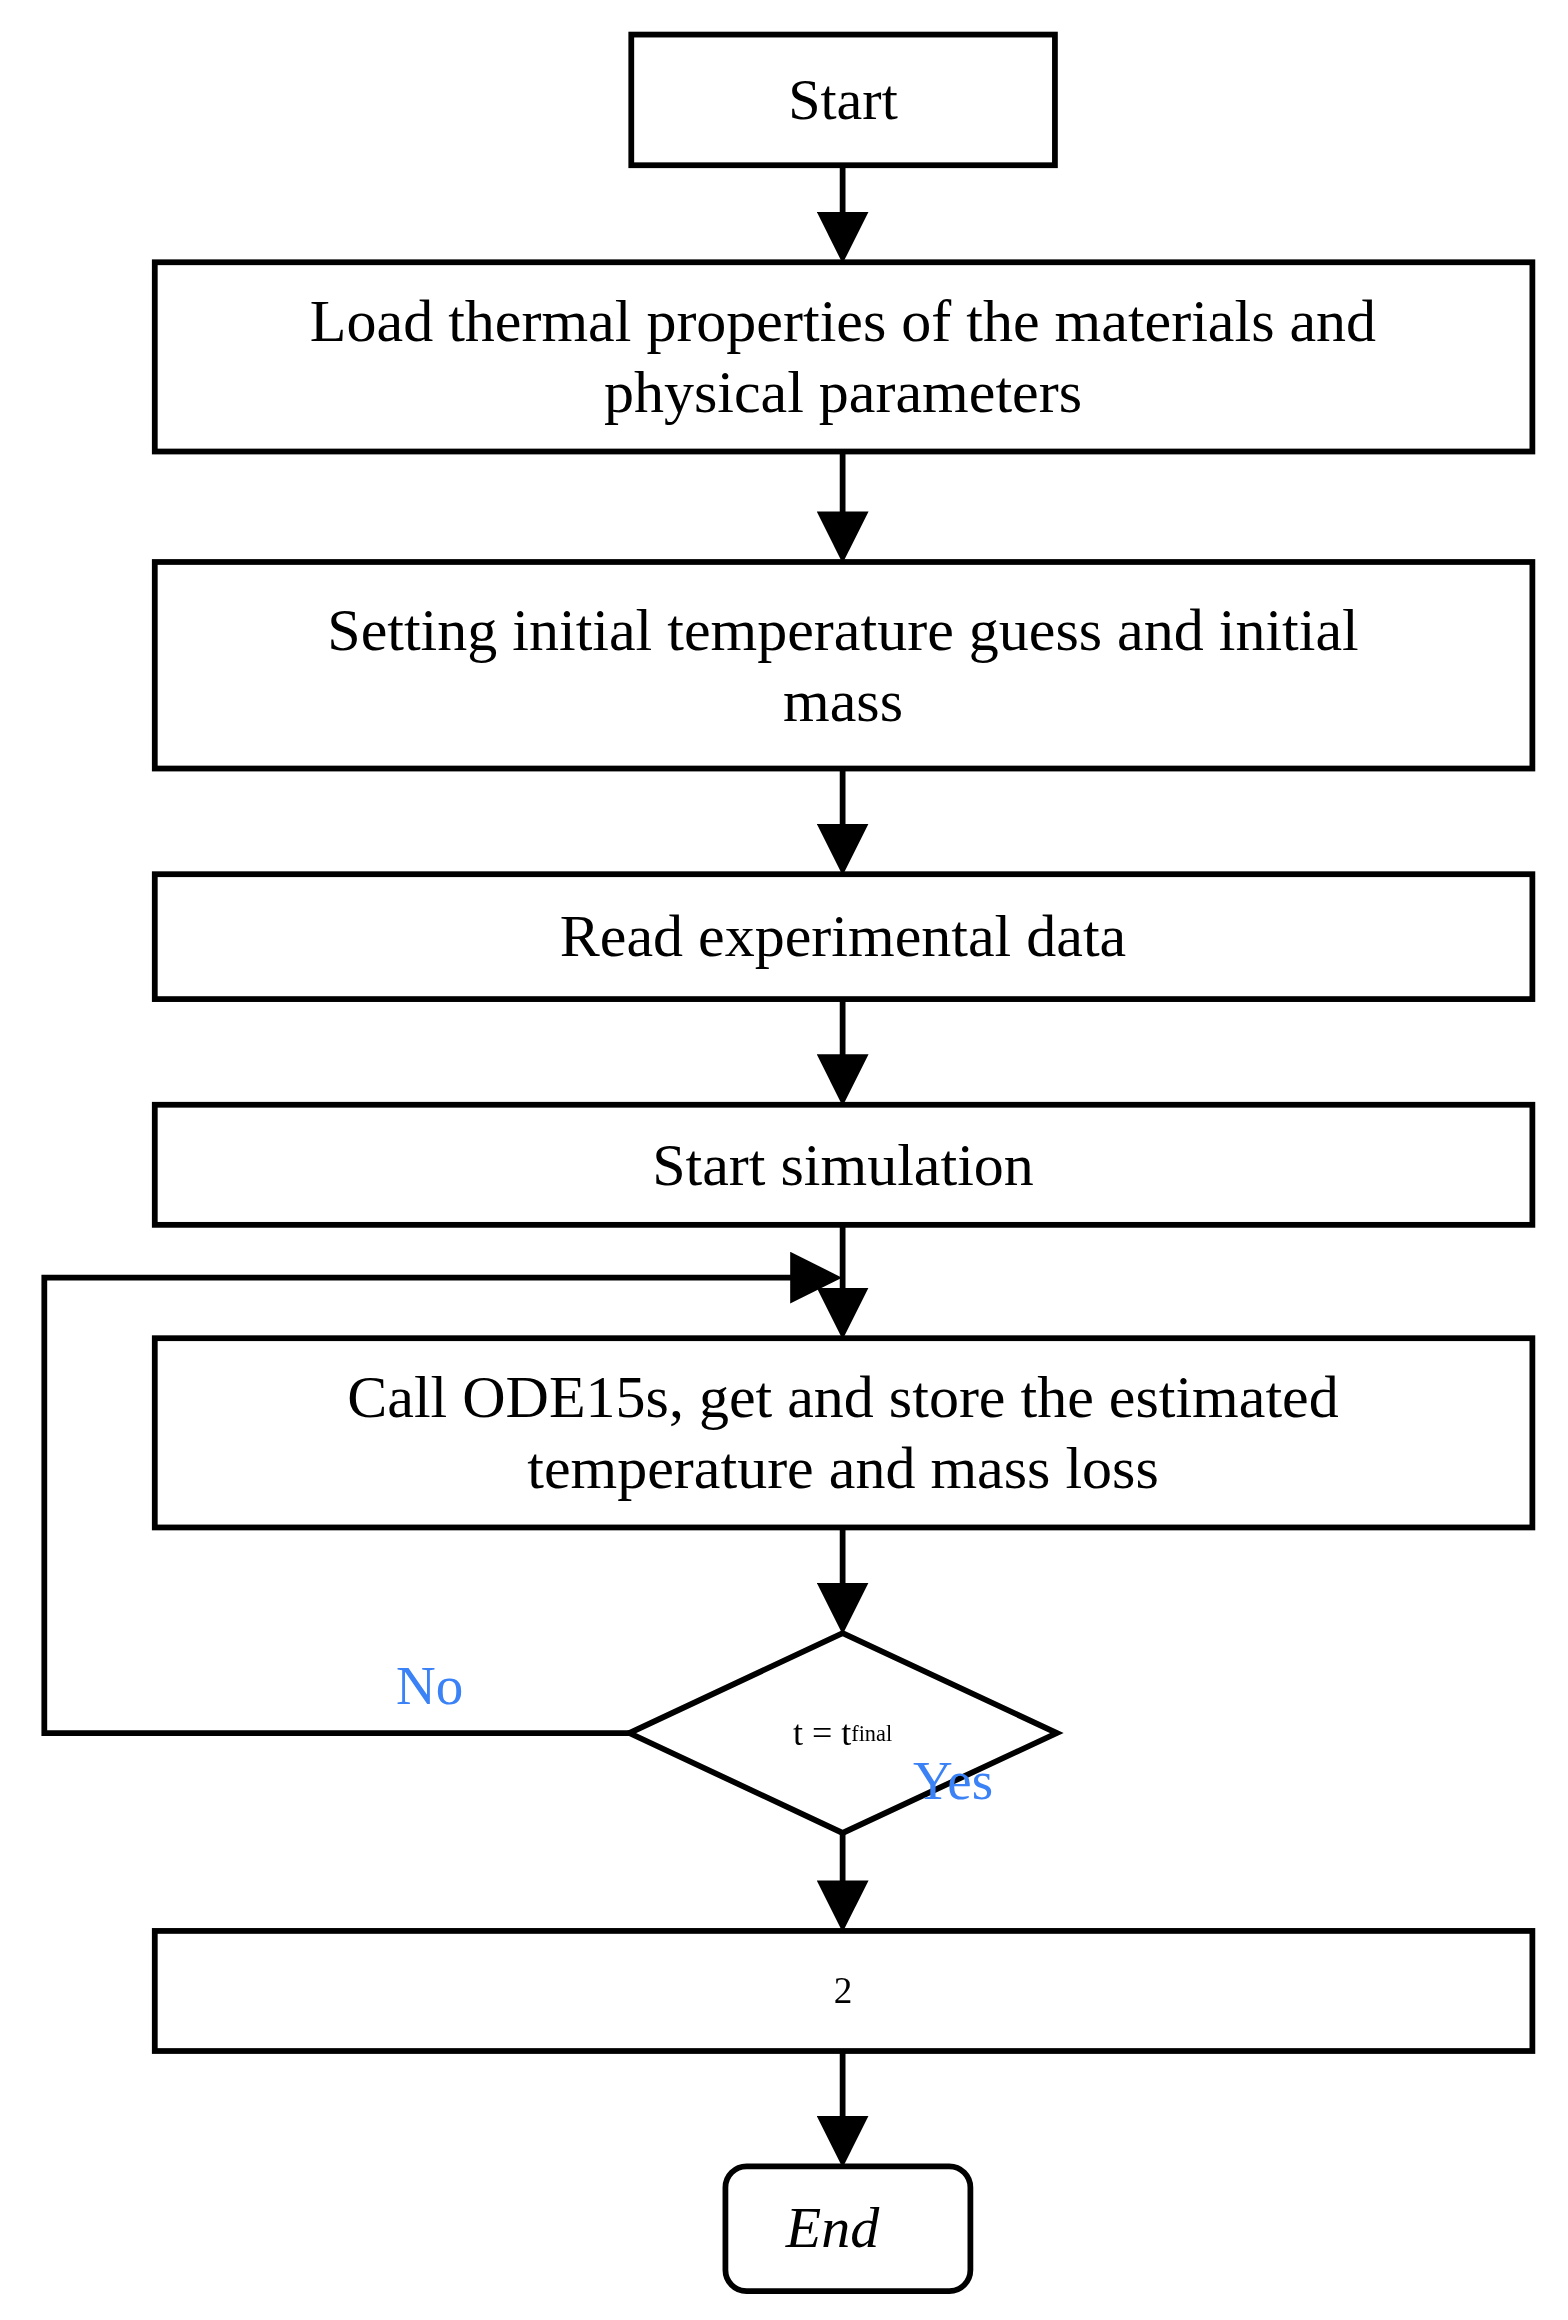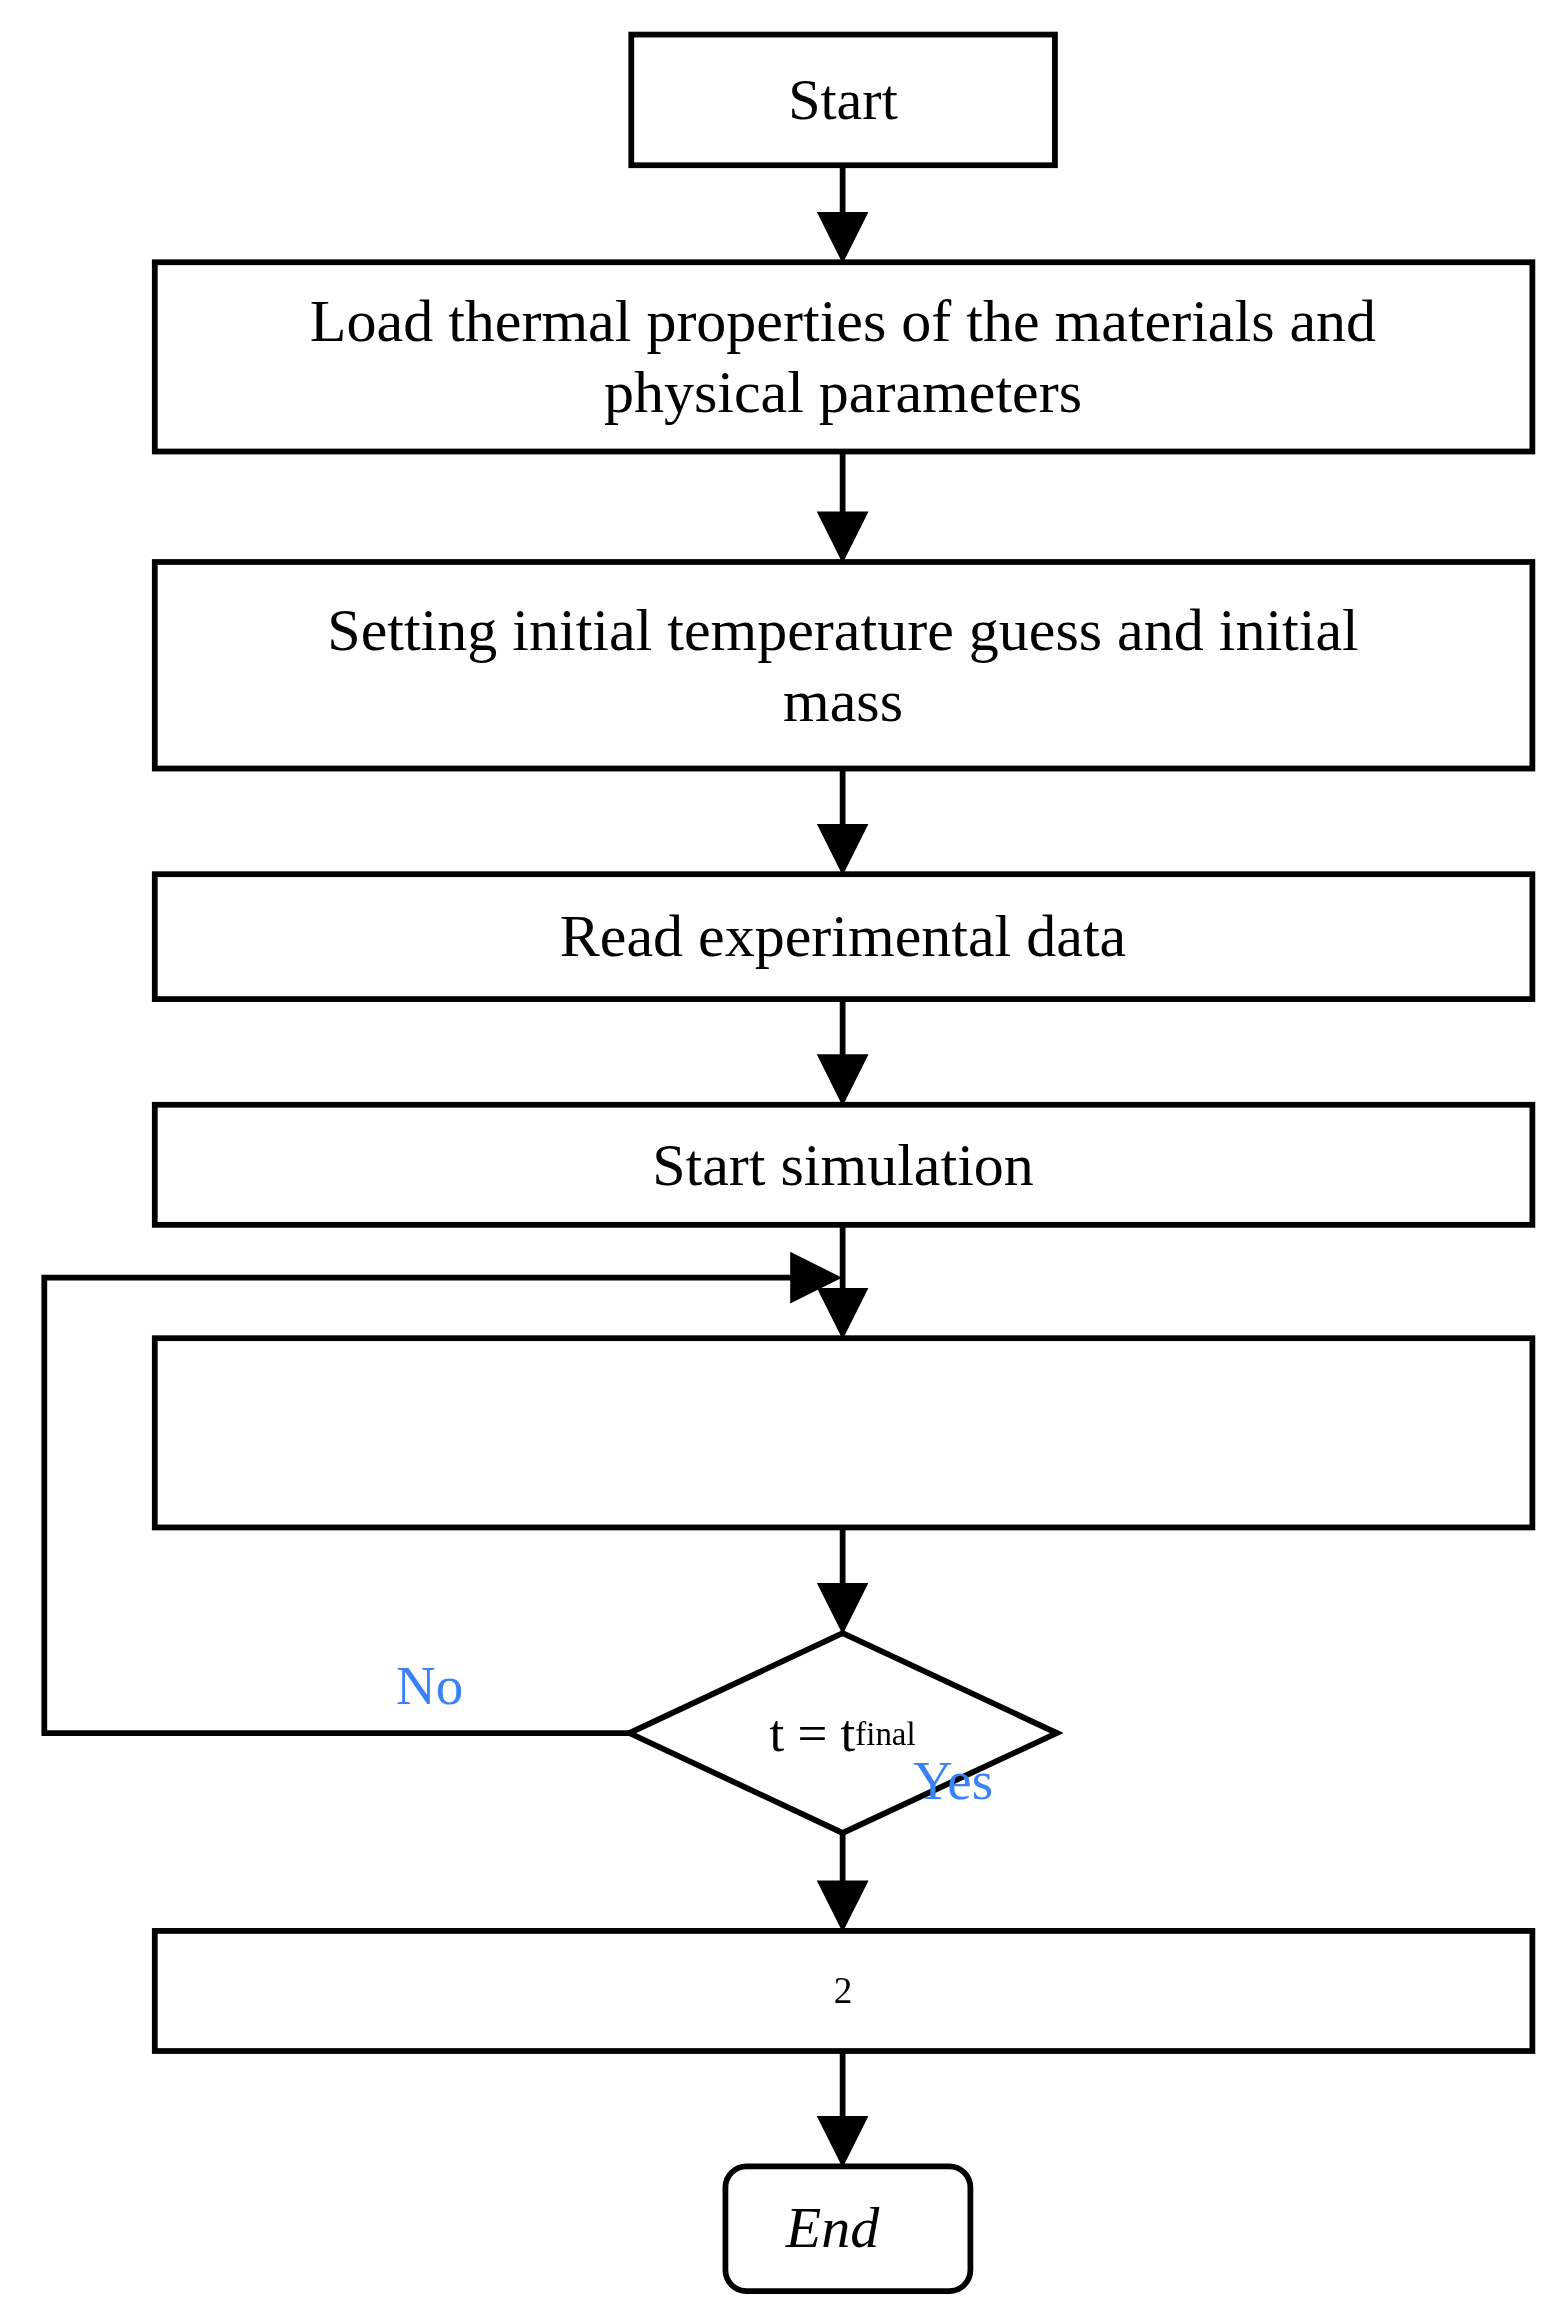--- a/index.html
+++ b/index.html
@@ -37,21 +37,21 @@
   }
   .edge-label {
     position: absolute;
     color: #3b82f6;
     font-family: "Liberation Serif", "DejaVu Serif", serif;
     white-space: nowrap;
     pointer-events: none;
   }
   .f-terminal { font-size: 58px; }
   .f-process  { font-size: 60px; }
-  .f-decision { font-size: 53px; }
+  .f-decision { font-size: 36px; }
   .f-label    { font-size: 55px; }
   sup { font-size: 0.62em; vertical-align: super; line-height: 0; }
   sub { font-size: 0.62em; vertical-align: sub;   line-height: 0; }
 </style>
 </head>
 <body>
 
 <div id="flow-root">
 
   <svg id="flow-svg" viewBox="0 0 1633 2415">
@@ -107,20 +107,22 @@
   <div class="node-text f-process" style="left:164px; top:562px; width:1358px; height:207px;">Setting initial temperature guess and initial
 mass</div>
 
   <div class="node-text f-process" style="left:164px; top:262px; width:1358px; height:189px;">Load thermal properties of the materials and
 physical parameters</div>
 
   <div class="node-text f-process" style="left:164px; top:1105px; width:1358px; height:120px;">Start simulation</div>
 
   <div class="node-text f-process" style="left:164px; top:874px; width:1358px; height:125px;">Read experimental data</div>
 
+  <div class="node-text f-process" style="left:164px; top:1338px; width:1358px; height:189px;">Call ODE15s, get and store the estimated
+temperature and mass loss</div>
 
   <div class="node-text f-decision" style="left:672px; top:1672px; width:341px; height:123px;"><span>t = t</span><sub>final</sub></div>
 
   <div class="node-text f-process" style="left:164px; top:1931px; width:1358px; height:120px;"><sup>2</sup></div>
 
   <div class="node-text f-terminal" style="left:710px; top:2166px; width:245px; height:125px;font-style:italic;">End</div>
 
   <div class="edge-label f-label" style="left:396px; top:1654px;">No</div>
 
   <div class="edge-label f-label" style="left:913px; top:1749px;">Yes</div>

